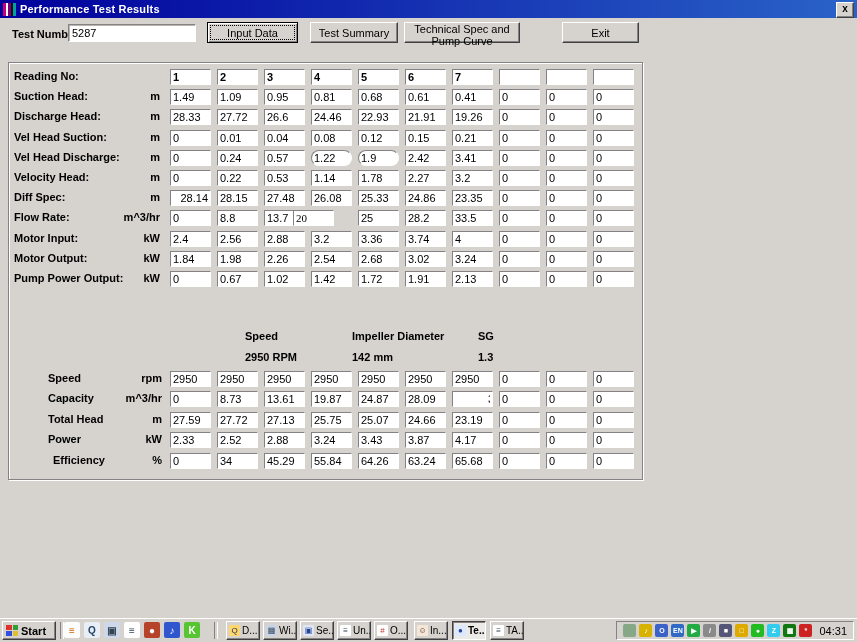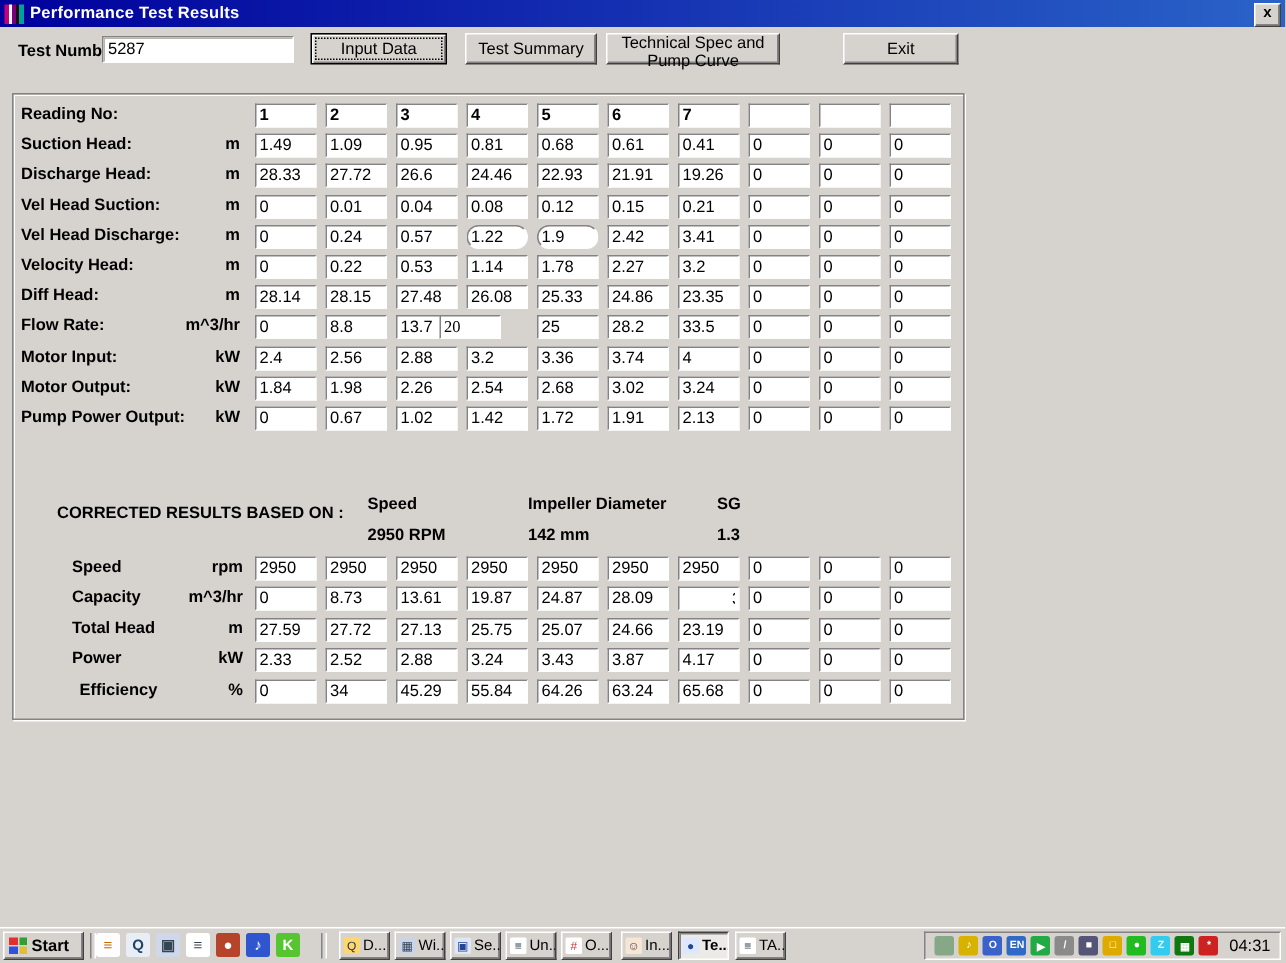--- a/index.html
+++ b/index.html
@@ -145,23 +145,23 @@
       <input class="cell" value="0" style="left: 170px; top: 170px;">
       <input class="cell" value="0.22" style="left: 217px; top: 170px;">
       <input class="cell" value="0.53" style="left: 264px; top: 170px;">
       <input class="cell" value="1.14" style="left: 311px; top: 170px;">
       <input class="cell" value="1.78" style="left: 358px; top: 170px;">
       <input class="cell" value="2.27" style="left: 405px; top: 170px;">
       <input class="cell" value="3.2" style="left: 452px; top: 170px;">
       <input class="cell" value="0" style="left: 499px; top: 170px;">
       <input class="cell" value="0" style="left: 546px; top: 170px;">
       <input class="cell" value="0" style="left: 593px; top: 170px;">
-      <span class="rowlabel" style="left: 14px; top: 191px;">Diff Head:</span>
+      <span class="rowlabel" style="left: 14px; top: 191px;">Diff Spec:</span>
       <span class="rowunit" style="left: 92px; width: 68px; top: 191px;">m</span>
-      <input class="cell" value="28.14" style="left: 170px; top: 190px;">
+      <input class="cell" value="28.14" style="left: 170px; top: 190px; text-align: right;">
       <input class="cell" value="28.15" style="left: 217px; top: 190px;">
       <input class="cell" value="27.48" style="left: 264px; top: 190px;">
       <input class="cell" value="26.08" style="left: 311px; top: 190px;">
       <input class="cell" value="25.33" style="left: 358px; top: 190px;">
       <input class="cell" value="24.86" style="left: 405px; top: 190px;">
       <input class="cell" value="23.35" style="left: 452px; top: 190px;">
       <input class="cell" value="0" style="left: 499px; top: 190px;">
       <input class="cell" value="0" style="left: 546px; top: 190px;">
       <input class="cell" value="0" style="left: 593px; top: 190px;">
       <span class="rowlabel" style="left: 14px; top: 211px;">Flow Rate:</span>
@@ -207,21 +207,20 @@
       <input class="cell" value="1.02" style="left: 264px; top: 271px;">
       <input class="cell" value="1.42" style="left: 311px; top: 271px;">
       <input class="cell" value="1.72" style="left: 358px; top: 271px;">
       <input class="cell" value="1.91" style="left: 405px; top: 271px;">
       <input class="cell" value="2.13" style="left: 452px; top: 271px;">
       <input class="cell" value="0" style="left: 499px; top: 271px;">
       <input class="cell" value="0" style="left: 546px; top: 271px;">
       <input class="cell" value="0" style="left: 593px; top: 271px;">
     </div>
 
-  <span class="lbl" style="left:38px;top:336px">CORRECTED RESULTS BASED ON :</span>
   <span class="basis-label" style="left:245px;top:330px">Speed</span>
   <span class="basis-value" style="left:245px;top:351px">2950 RPM</span>
   <span class="basis-label" style="left:352px;top:330px">Impeller Diameter</span>
   <span class="basis-value" style="left:352px;top:351px">142 mm</span>
   <span class="basis-label" style="left:478px;top:330px">SG</span>
   <span class="basis-value" style="left:478px;top:351px">1.3</span>
 
   <div id="corrected-rows">
       <span class="rowlabel" style="left: 48px; top: 372px;">Speed</span>
       <span class="rowunit" style="left: 100px; width: 62px; top: 372px;">rpm</span>

